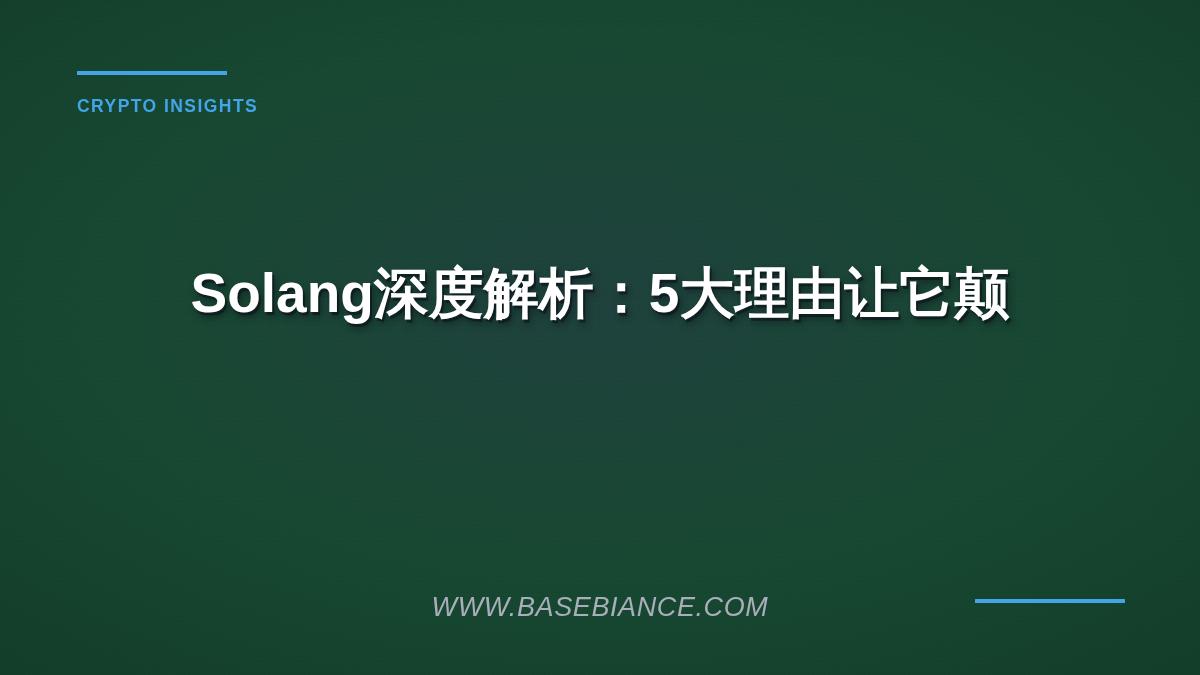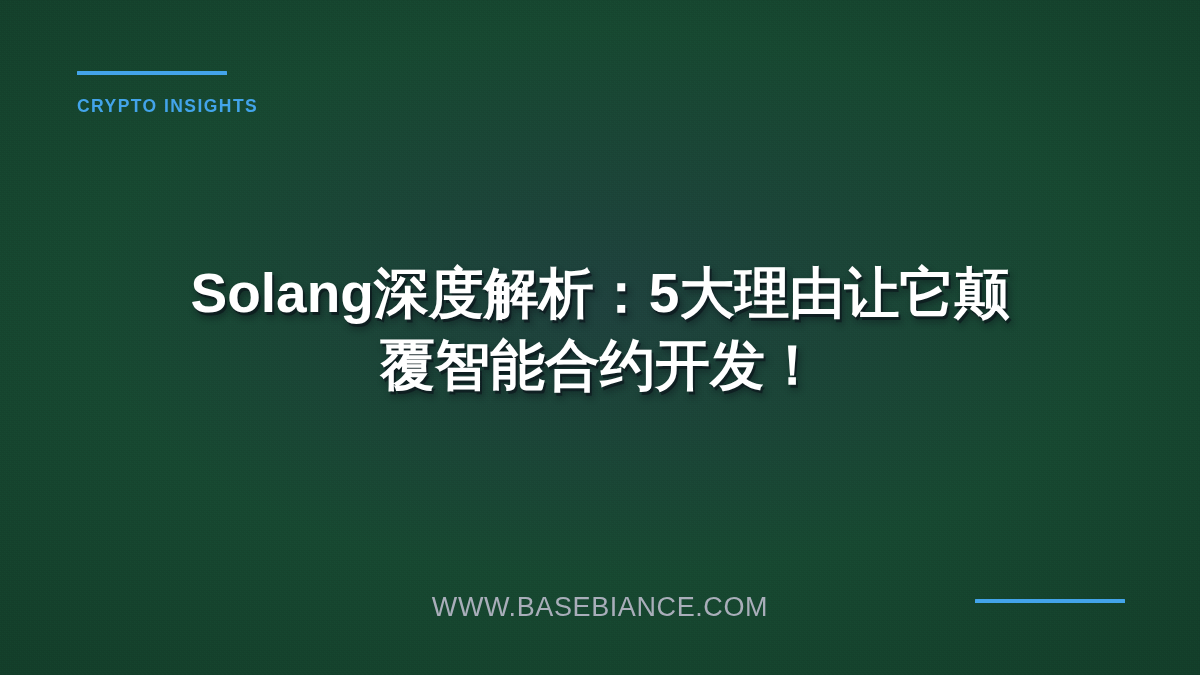--- a/index.html
+++ b/index.html
@@ -110,20 +110,21 @@
     left: 0;
     right: 0;
     top: 592px;
     z-index: 3;
     text-align: center;
     font-size: 27px;
     font-weight: normal;
     letter-spacing: 0.6px;
     color: #a9aeba;
     line-height: 1.15;
+    font-style: italic;
   }
 
   .accent-bar-bottom {
     position: absolute;
     left: 975px;
     top: 599px;
     z-index: 3;
     width: 150px;
     height: 4px;
     background: #43a4ea;
@@ -138,20 +139,19 @@
   <div class="slide-vignette"></div>
   <div class="slide-noise"></div>
 
   <div class="kicker-block">
     <div class="accent-bar-top"></div>
     <div class="kicker-label">CRYPTO INSIGHTS</div>
   </div>
 
   <div class="headline">
     <span class="headline-line">Solang深度解析：5大理由让它颠</span>
-    <span class="headline-line">覆智能合约开发！</span>
   </div>
 
   <div class="footer-url">WWW.BASEBIANCE.COM</div>
 
   <div class="accent-bar-bottom"></div>
 
 </div>
 
 </body></html>

